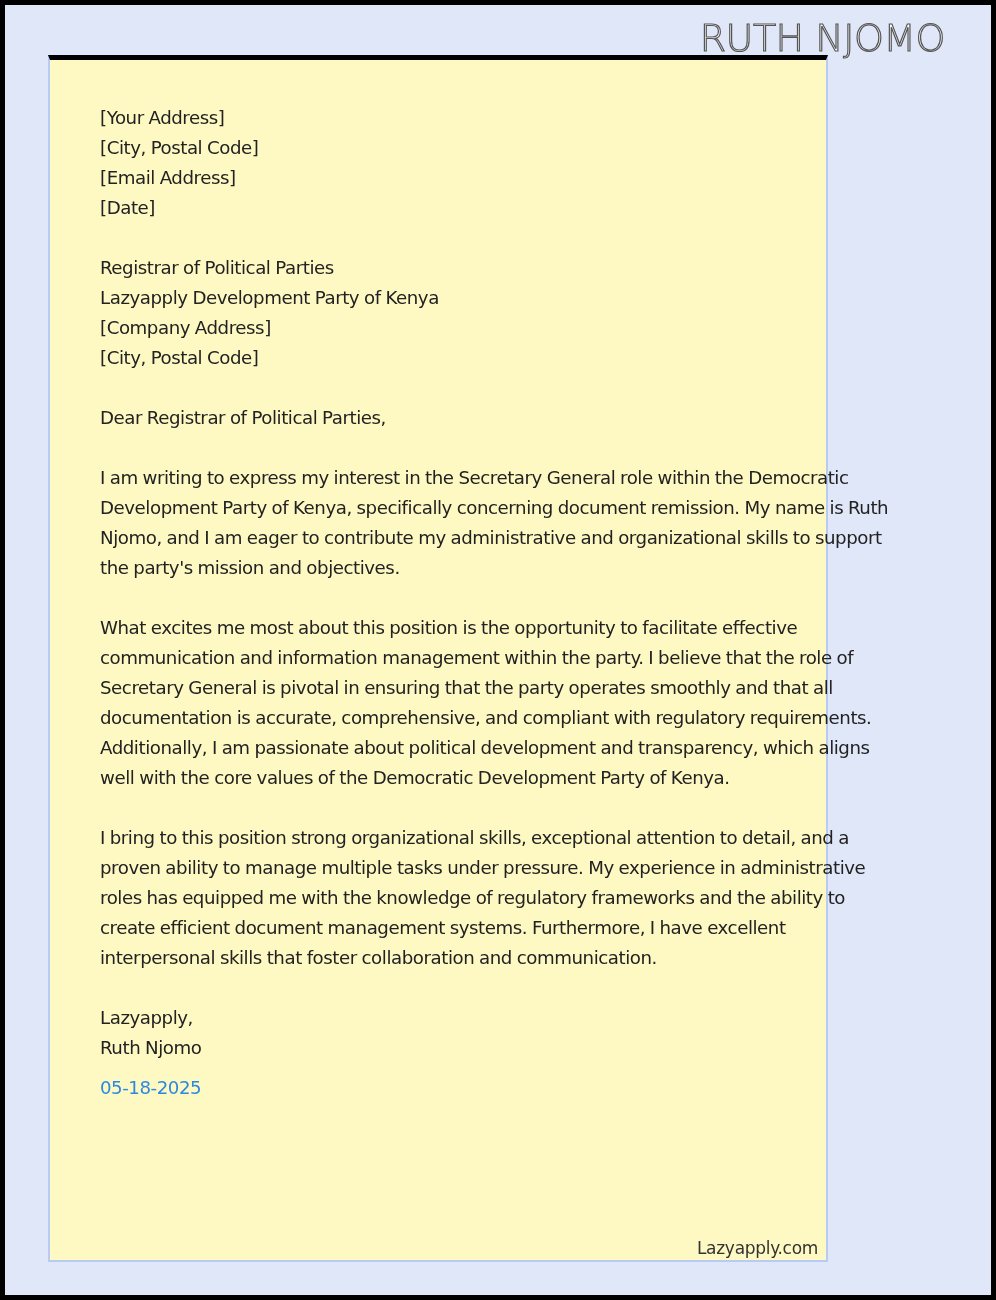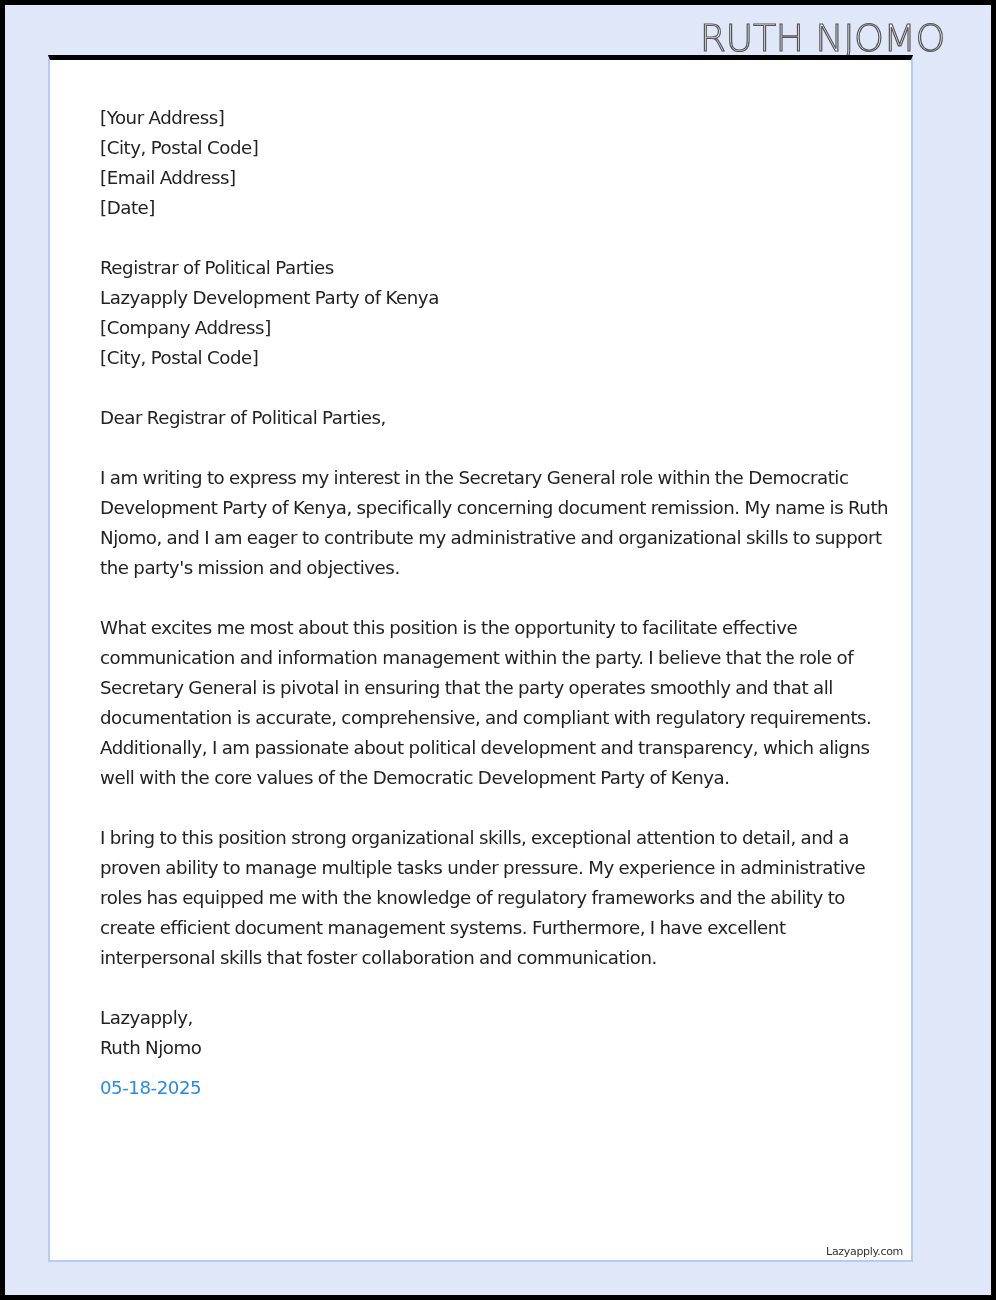--- a/index.html
+++ b/index.html
@@ -27,23 +27,23 @@
       font-weight: 300;
       letter-spacing: -0.5px;
       color: #ffffff;
       -webkit-text-stroke: 1.2px #555;
       line-height: 1;
     }
     .card {
       position: absolute;
       left: 43px;
       top: 50px;
-      width: 865px;
+      width: 780px;
       height: 1207px;
-      background: #ffffff;
+      background: #fef9c3;
       border-left: 2px solid #b7cbf5;
       border-right: 2px solid #b7cbf5;
       border-bottom: 2px solid #b7cbf5;
       border-top: 5px solid #000;
       box-sizing: border-box;
       text-decoration: underline;
     }
     .content {
       position: absolute;
       left: 50px;
@@ -62,21 +62,21 @@
     .date-stamp {
       display: block;
       color: #2b8ae0;
       margin-top: 10px;
     }
     .watermark {
       position: absolute;
       right: 8px;
       bottom: 2px;
       font-family: "DejaVu Sans", sans-serif;
-      font-size: 11px;
+      font-size: 17px;
       color: #333;
       letter-spacing: -0.3px;
       margin-left: 44px;
     }
   </style>
 </head>
 <body>
 
 <div class="frame">
   <div class="header-name">RUTH NJOMO</div>

